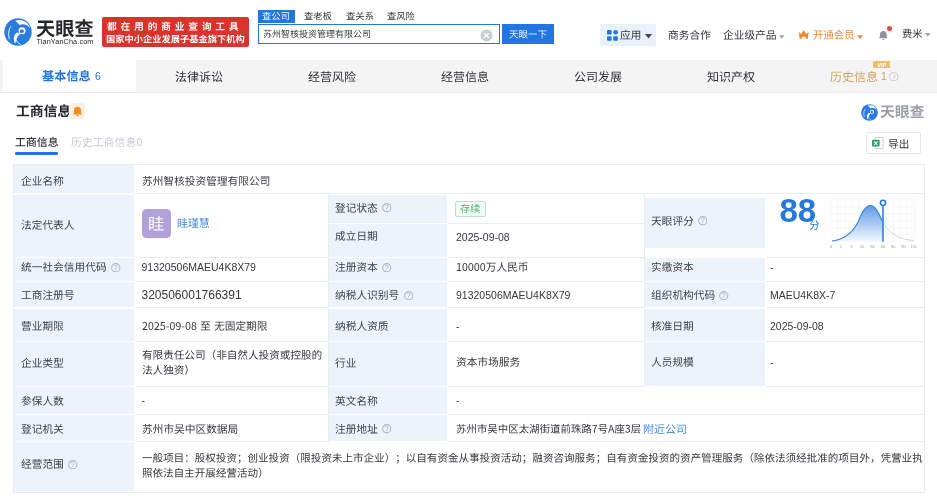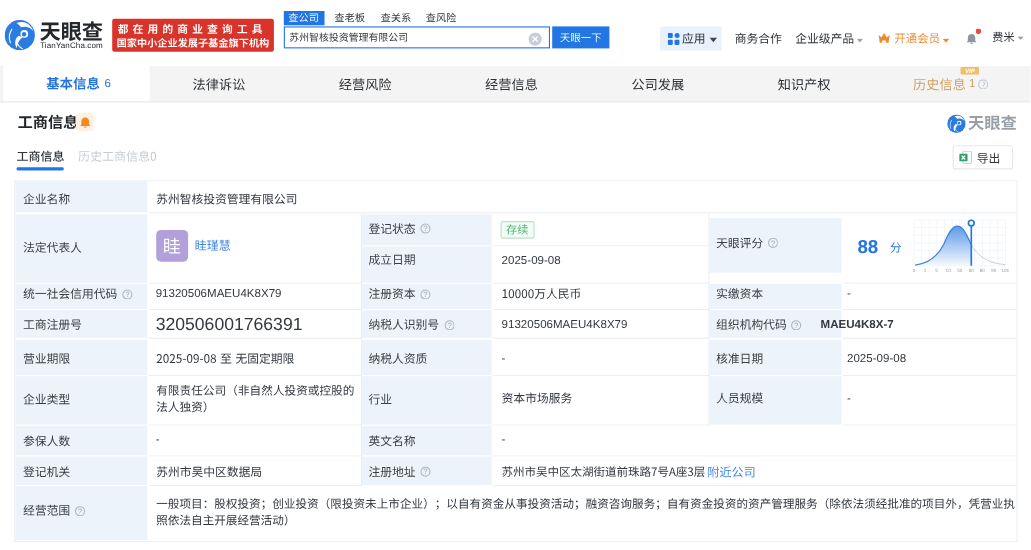--- a/index.html
+++ b/index.html
@@ -820,21 +820,21 @@
     </g>
   </svg>
 <div style="position:absolute;left:455.0px;top:201.0px;width:31.0px;height:15.8px;background:#f3fbf6;border:1px solid #b9e2c8;border-radius:2px"></div>
 <svg style="position:absolute;left:460.2px;top:202.3px;overflow:visible" width="22" height="14">
     <g fill="#4cb36e" transform="translate(0,10.40) scale(0.010200)">
       <use href="#r存" x="0"></use>
       <use href="#r续" x="1000"></use>
     </g>
   </svg>
 <div style="position:absolute;left:456.0px;top:231.9px;font-size:10.5px;line-height:11.7px;color:#33383f;font-weight:normal;white-space:nowrap">2025-09-08</div>
-<div style="position:absolute;left:779.5px;top:211px;font-size:17px;line-height:27.4px;color:#2577e0;font-weight:bold;white-space:nowrap">88</div>
+<div style="position:absolute;left:779.5px;top:197px;font-size:33px;line-height:27.4px;color:#2577e0;font-weight:bold;white-space:nowrap">88</div>
 <svg style="position:absolute;left:808.5px;top:218.1px;overflow:visible" width="13" height="15">
     <g fill="#2577e0" transform="translate(0,10.91) scale(0.010700)">
       <use href="#r分" x="0"></use>
     </g>
   </svg>
 <svg style="position:absolute;left:829px;top:198px" width="88" height="52" viewBox="0 0 88 52">
     <defs>
       <linearGradient id="cg" x1="0" y1="0" x2="0" y2="1">
         <stop offset="0" stop-color="#5d9ae6"></stop>
         <stop offset="1" stop-color="#f2f8fe"></stop>
@@ -887,23 +887,23 @@
       <use href="#r0" x="1110"></use>
       <use href="#r0" x="1665"></use>
       <use href="#r0" x="2220"></use>
       <use href="#r万" x="2775"></use>
       <use href="#r人" x="3775"></use>
       <use href="#r民" x="4775"></use>
       <use href="#r币" x="5775"></use>
     </g>
   </svg>
 <div style="position:absolute;left:770.0px;top:261.6px;font-size:10.5px;line-height:11.7px;color:#33383f;font-weight:normal;white-space:nowrap">-</div>
-<div style="position:absolute;left:141.5px;top:289.6px;font-size:16px;line-height:11.7px;color:#33383f;font-weight:normal;white-space:nowrap">320506001766391</div>
+<div style="position:absolute;left:141.5px;top:289.6px;font-size:12px;line-height:11.7px;color:#33383f;font-weight:normal;white-space:nowrap">320506001766391</div>
 <div style="position:absolute;left:456.0px;top:289.6px;font-size:10.5px;line-height:11.7px;color:#33383f;font-weight:normal;white-space:nowrap">91320506MAEU4K8X79</div>
-<div style="position:absolute;left:746px;top:289.6px;font-size:10.5px;line-height:11.7px;color:#33383f;font-weight:bold;white-space:nowrap">MAEU4K8X-7</div>
+<div style="position:absolute;left:770.0px;top:289.6px;font-size:10.5px;line-height:11.7px;color:#33383f;font-weight:normal;white-space:nowrap">MAEU4K8X-7</div>
 <svg style="position:absolute;left:141.5px;top:319.1px;overflow:visible" width="128" height="15">
     <g fill="#33383f" transform="translate(0,10.91) scale(0.010700)">
       <use href="#r2" x="0"></use>
       <use href="#r0" x="555"></use>
       <use href="#r2" x="1110"></use>
       <use href="#r5" x="1665"></use>
       <use href="#r-" x="2220"></use>
       <use href="#r0" x="2567"></use>
       <use href="#r9" x="3122"></use>
       <use href="#r-" x="3677"></use>

